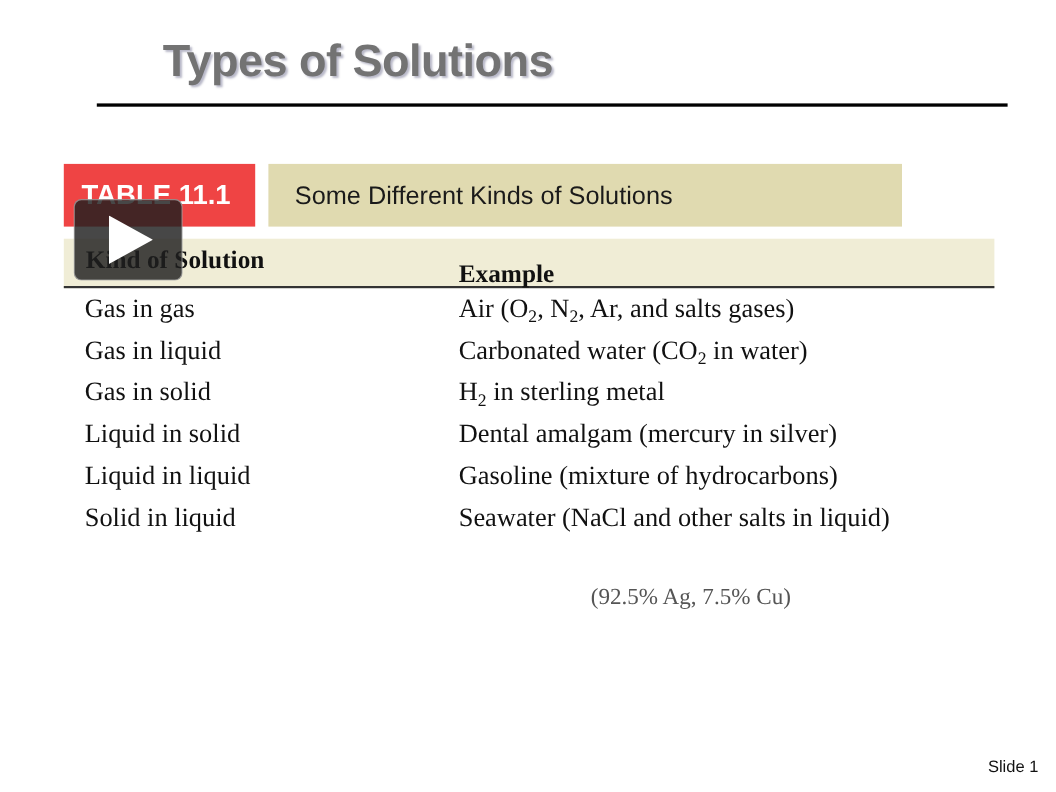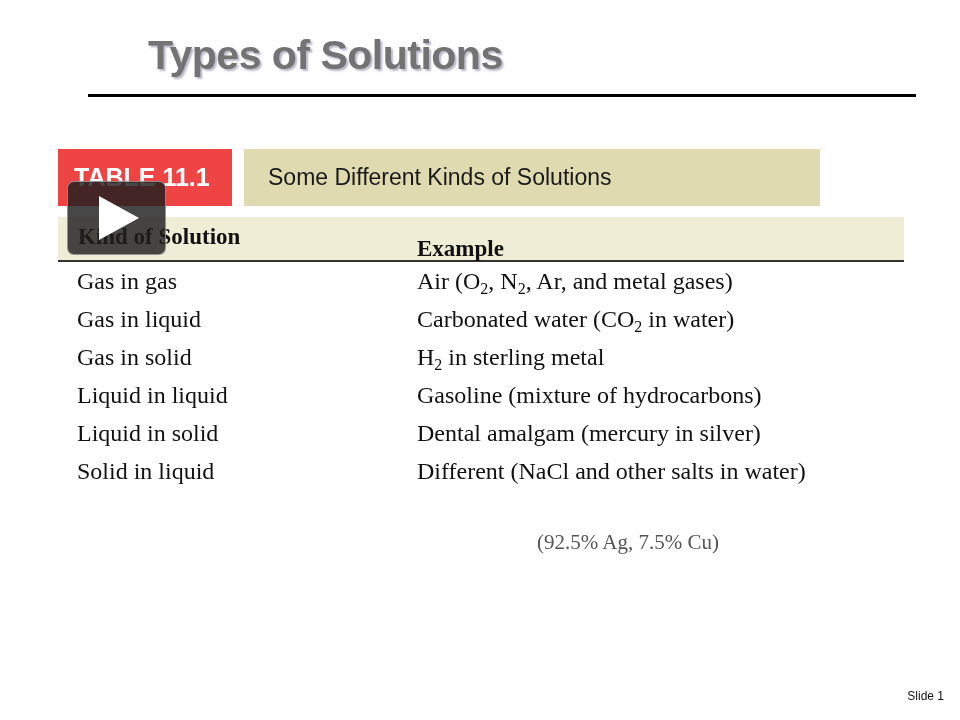--- a/index.html
+++ b/index.html
@@ -55,61 +55,61 @@
     }
     .play-button {
       position: absolute; left: 67px; top: 181px; width: 97px; height: 72px;
       background: rgba(30,30,30,0.82); border-radius: 7px;
       border: 1px solid rgba(200,200,200,0.6);
       cursor: pointer;
     }
     .play-button svg { position: absolute; left: 31px; top: 14px; }
     .slide-number {
       position: absolute; right: 16px; top: 689px;
-      font-family: "Liberation Sans", sans-serif; font-size: 12px; color: #111;
+      font-family: "Liberation Sans", sans-serif; font-size: 15px; color: #111;
     }
   </style>
 </head>
 <body>
 
 <div class="slide-title">Types of Solutions</div>
 <div class="title-rule"></div>
 
 <div class="table-label">TABLE 11.1</div>
 <div class="table-caption">Some Different Kinds of Solutions</div>
 
 <div class="header-row">
   <span class="col1">Kind of Solution</span>
   <span class="col2">Example</span>
 </div>
 
 <div class="rows">
   <div class="row">
     <span class="c1">Gas in gas</span>
-    <span class="c2"><span>Air (O</span><sub>2</sub><span>, N</span><sub>2</sub><span>, Ar, and metal gases)</span></span>
+    <span class="c2"><span>Air (O</span><sub>2</sub><span>, N</span><sub>2</sub><span>, Ar, and salts gases)</span></span>
   </div>
   <div class="row">
     <span class="c1">Gas in liquid</span>
     <span class="c2"><span>Carbonated water (CO</span><sub>2</sub><span> in water)</span></span>
   </div>
   <div class="row">
     <span class="c1">Gas in solid</span>
     <span class="c2"><span>H</span><sub>2</sub><span> in sterling metal</span></span>
   </div>
   <div class="row">
+    <span class="c1">Liquid in solid</span>
+    <span class="c2">Dental amalgam (mercury in silver)</span>
+  </div>
+  <div class="row">
     <span class="c1">Liquid in liquid</span>
     <span class="c2">Gasoline (mixture of hydrocarbons)</span>
   </div>
   <div class="row">
-    <span class="c1">Liquid in solid</span>
-    <span class="c2">Dental amalgam (mercury in silver)</span>
-  </div>
-  <div class="row">
     <span class="c1">Solid in liquid</span>
-    <span class="c2">Different (NaCl and other salts in water)</span>
+    <span class="c2">Seawater (NaCl and other salts in liquid)</span>
   </div>
 </div>
 
 <div class="footnote">(92.5% Ag, 7.5% Cu)</div>
 
 <div class="play-button">
   <svg width="40" height="44" viewBox="0 0 40 44">
     <polygon points="0,0 40,22 0,44" fill="#ffffff"></polygon>
   </svg>
 </div>

